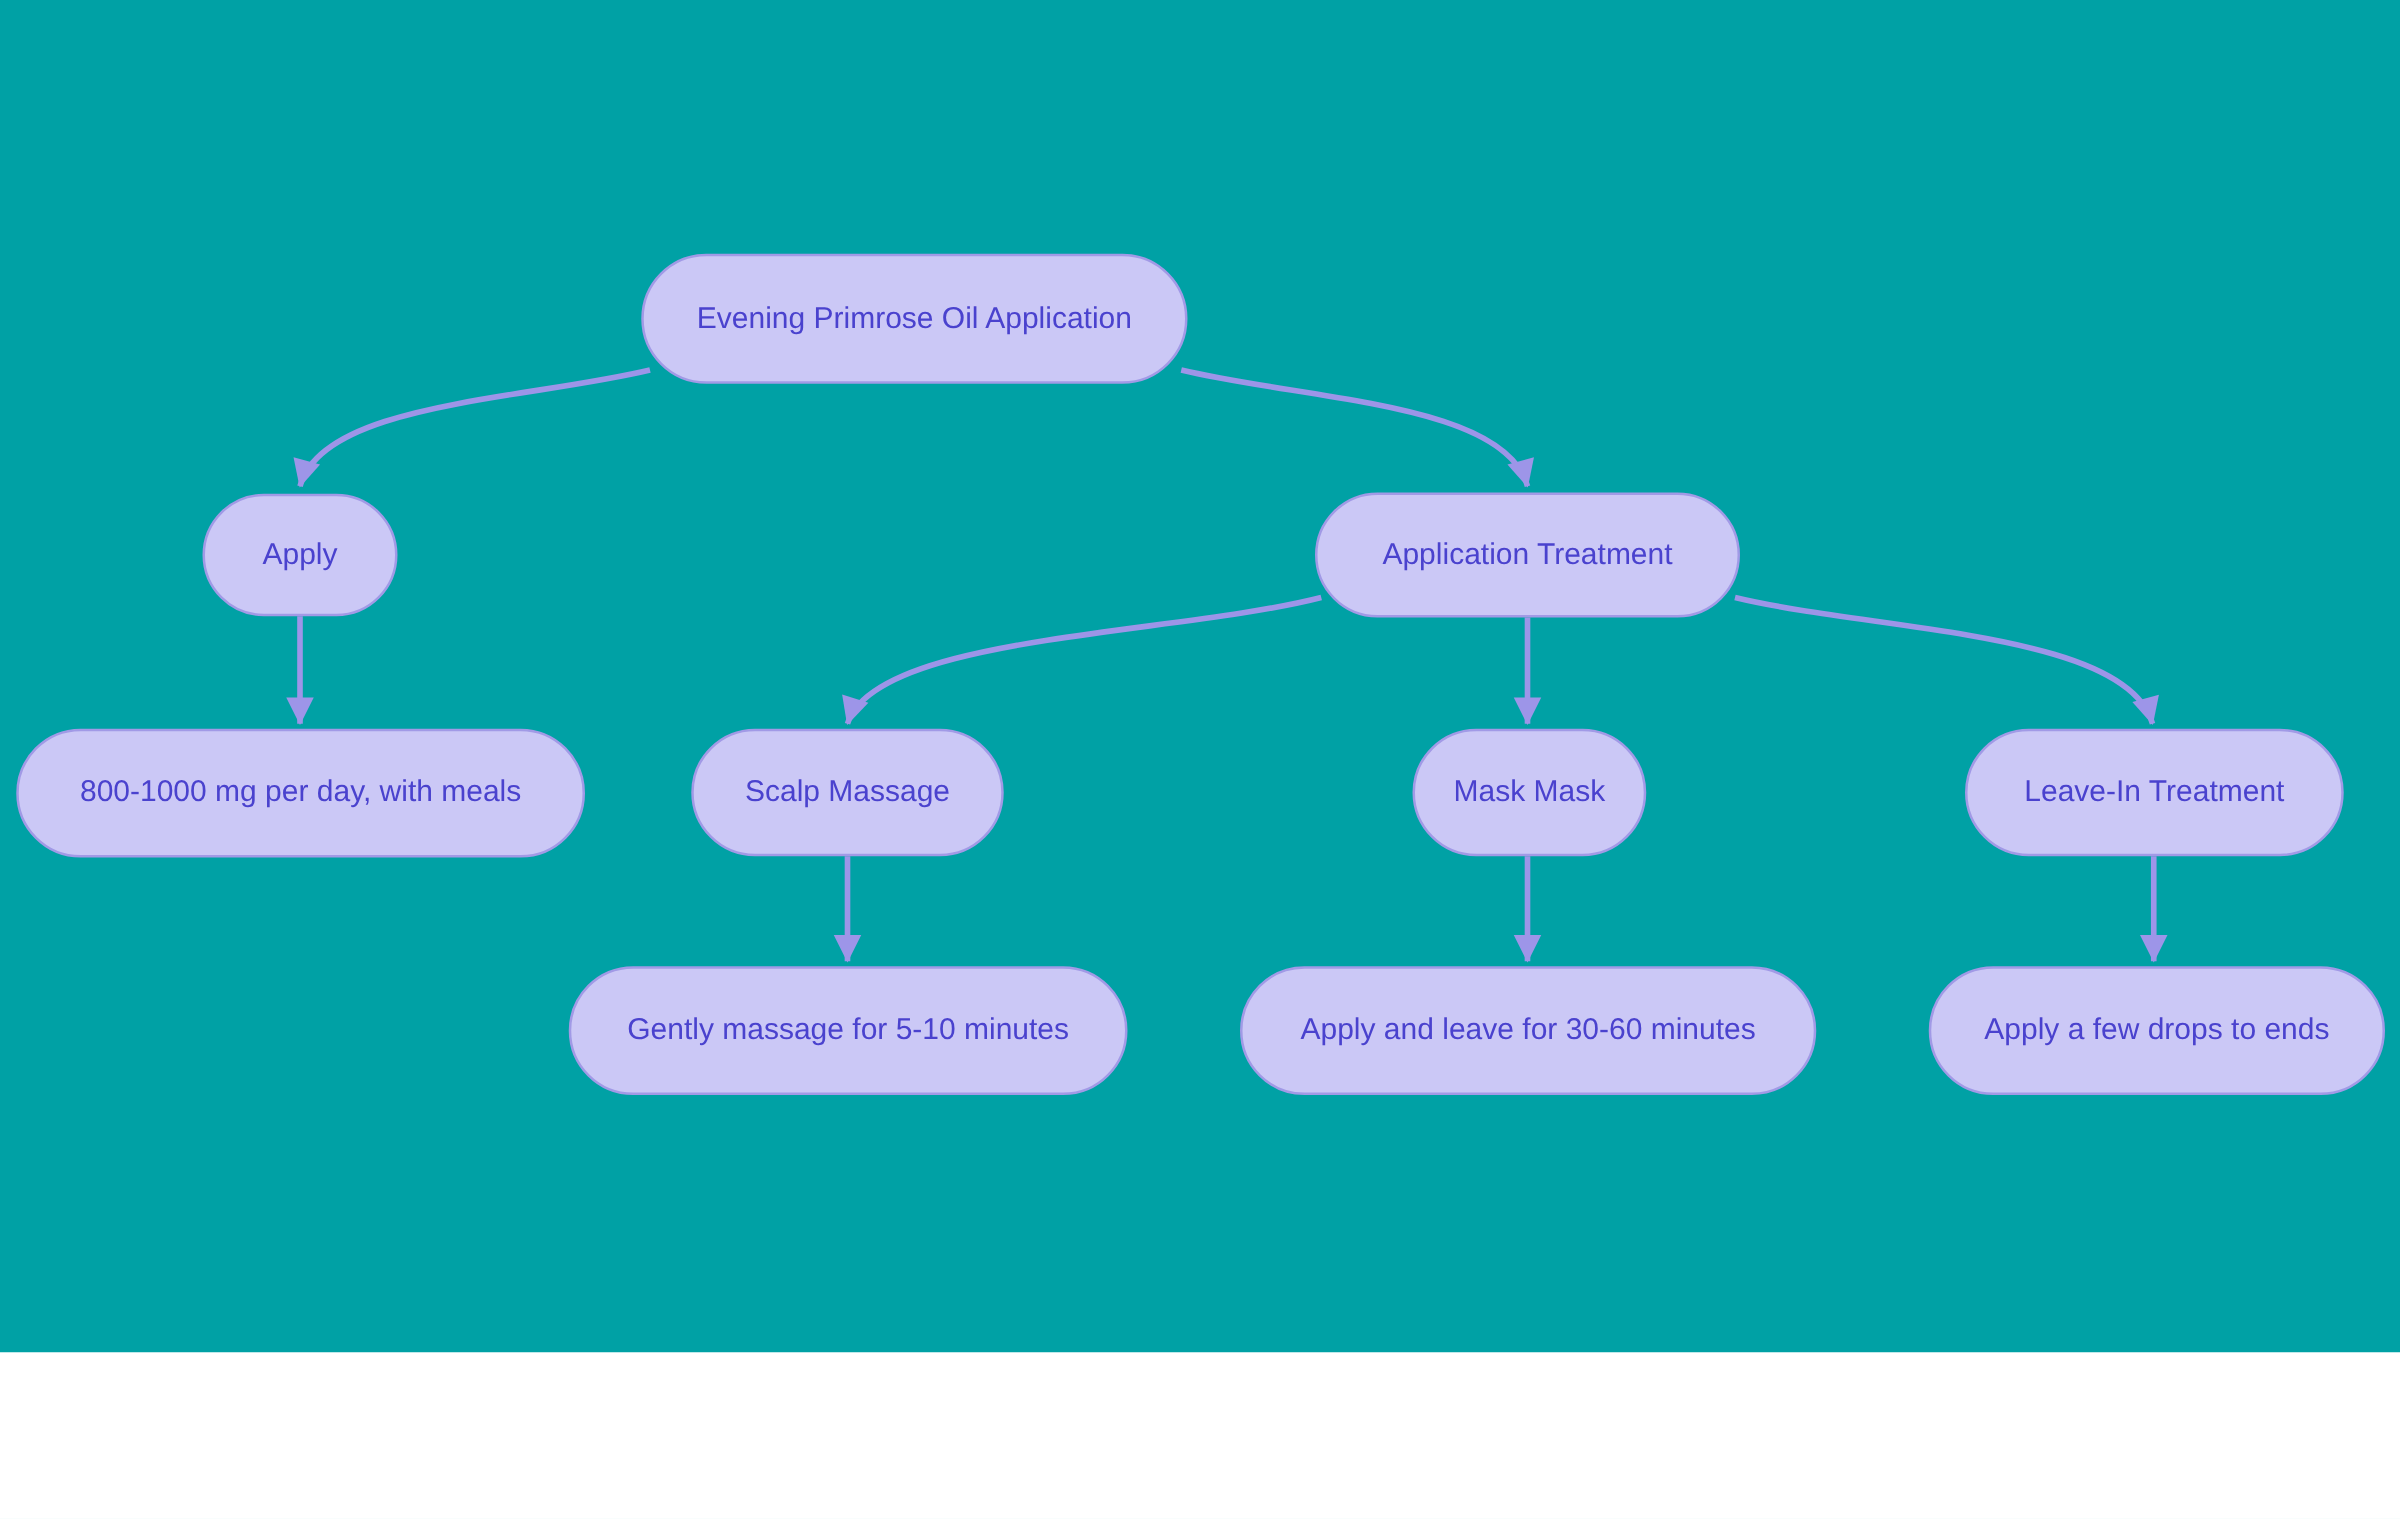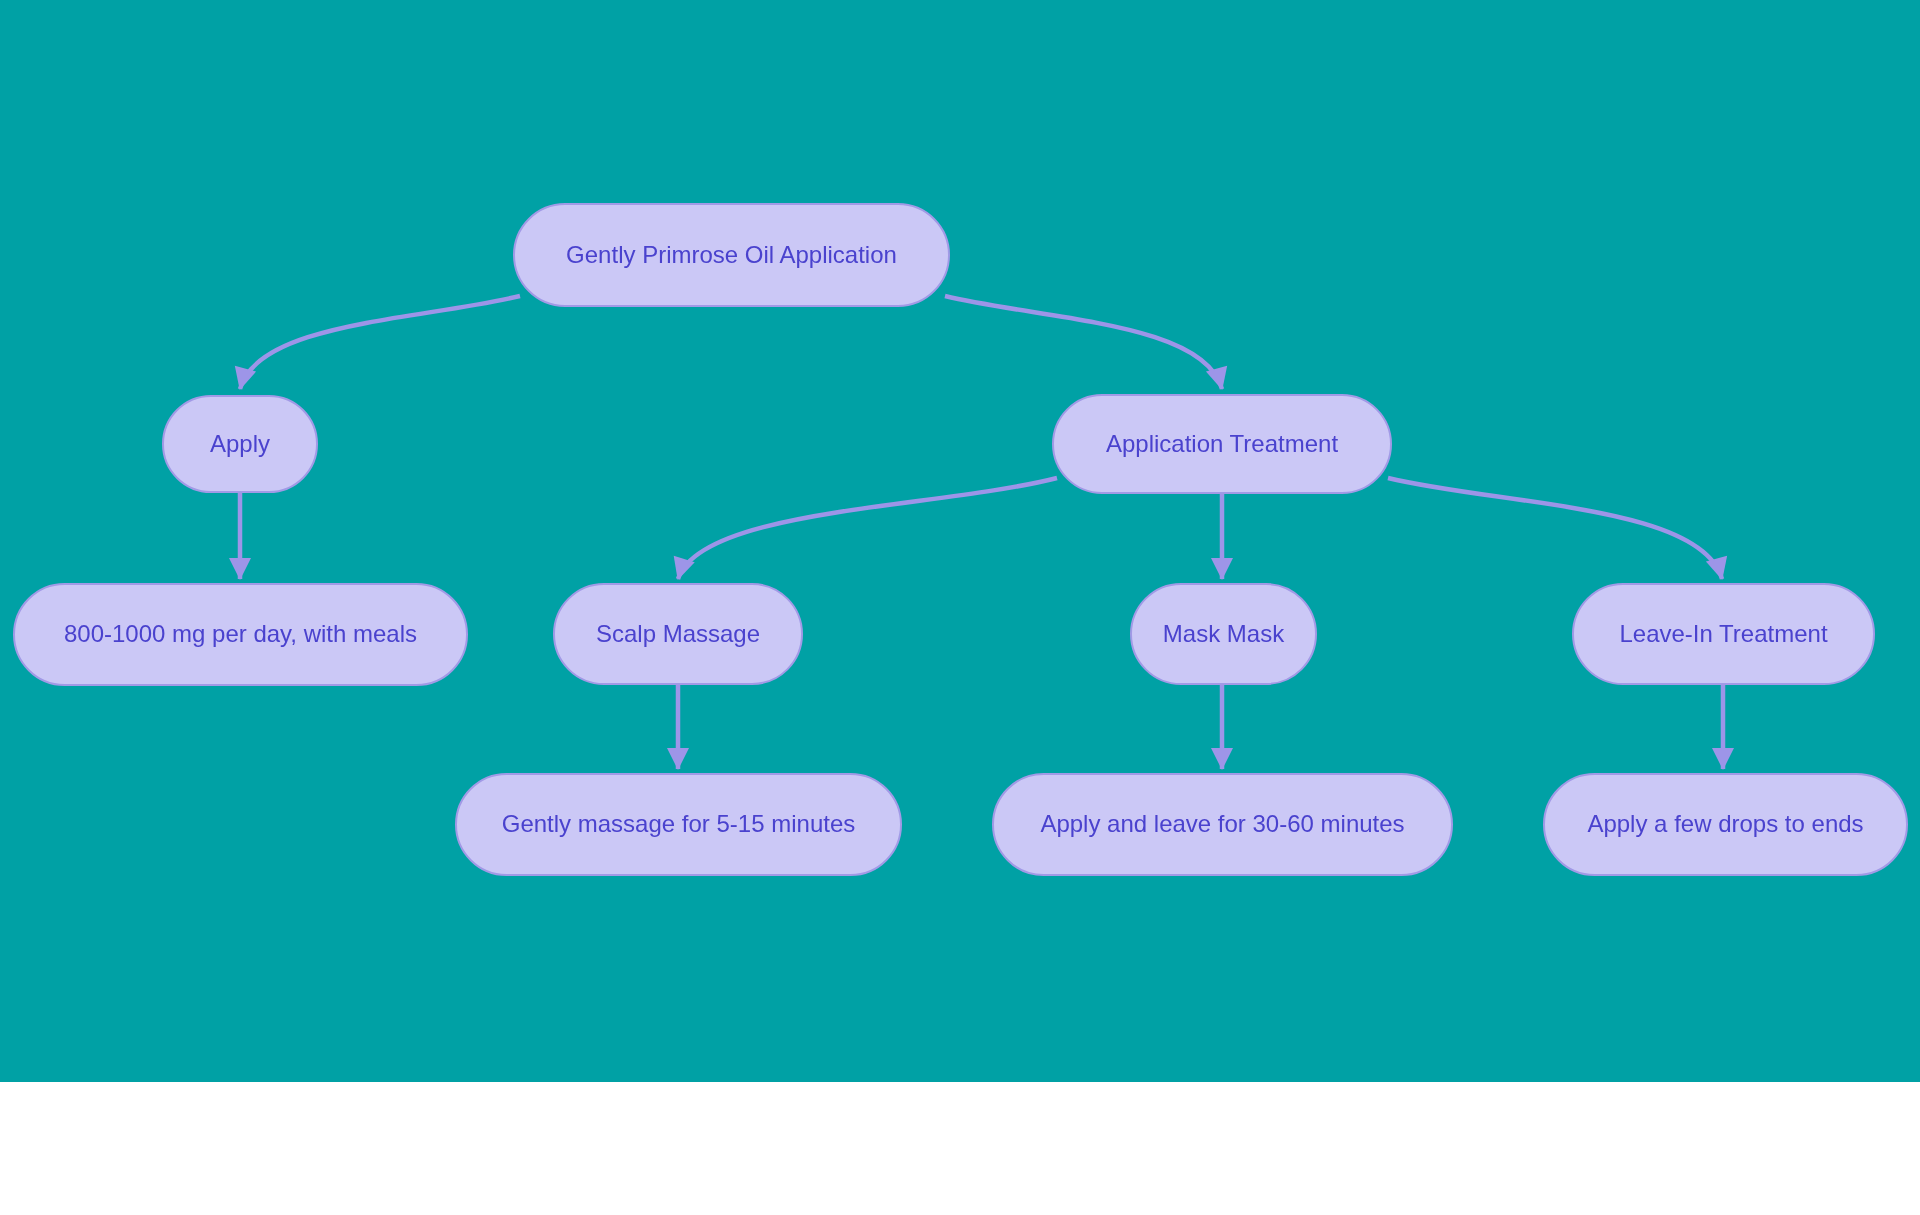--- a/index.html
+++ b/index.html
@@ -77,21 +77,21 @@
       <path class="edge" marker-end="url(#arrow)" d="M 240 493 L 240 579"></path>
       <path class="edge" marker-end="url(#arrow)" d="M 1057 478 C 940 508, 700 508, 678 579"></path>
       <path class="edge" marker-end="url(#arrow)" d="M 1222 494 L 1222 579"></path>
       <path class="edge" marker-end="url(#arrow)" d="M 1388 478 C 1500 505, 1702 505, 1722 579"></path>
       <path class="edge" marker-end="url(#arrow)" d="M 678 685 L 678 769"></path>
       <path class="edge" marker-end="url(#arrow)" d="M 1222 685 L 1222 769"></path>
       <path class="edge" marker-end="url(#arrow)" d="M 1723 685 L 1723 769"></path>
     </svg>
 
     <div class="node" style="left:513px; top:203px; width:437px; height:104px;">
-      <span class="label">Gently Primrose Oil Application</span>
+      <span class="label">Evening Primrose Oil Application</span>
     </div>
 
     <div class="node" style="left:162px; top:395px; width:156px; height:98px;">
       <span class="label">Apply</span>
     </div>
 
     <div class="node" style="left:1052px; top:394px; width:340px; height:100px;">
       <span class="label">Application Treatment</span>
     </div>
 
@@ -105,21 +105,21 @@
 
     <div class="node" style="left:1130px; top:583px; width:187px; height:102px;">
       <span class="label">Mask Mask</span>
     </div>
 
     <div class="node" style="left:1572px; top:583px; width:303px; height:102px;">
       <span class="label">Leave-In Treatment</span>
     </div>
 
     <div class="node" style="left:455px; top:773px; width:447px; height:103px;">
-      <span class="label">Gently massage for 5-15 minutes</span>
+      <span class="label">Gently massage for 5-10 minutes</span>
     </div>
 
     <div class="node" style="left:992px; top:773px; width:461px; height:103px;">
       <span class="label">Apply and leave for 30-60 minutes</span>
     </div>
 
     <div class="node" style="left:1543px; top:773px; width:365px; height:103px;">
       <span class="label">Apply a few drops to ends</span>
     </div>
 

